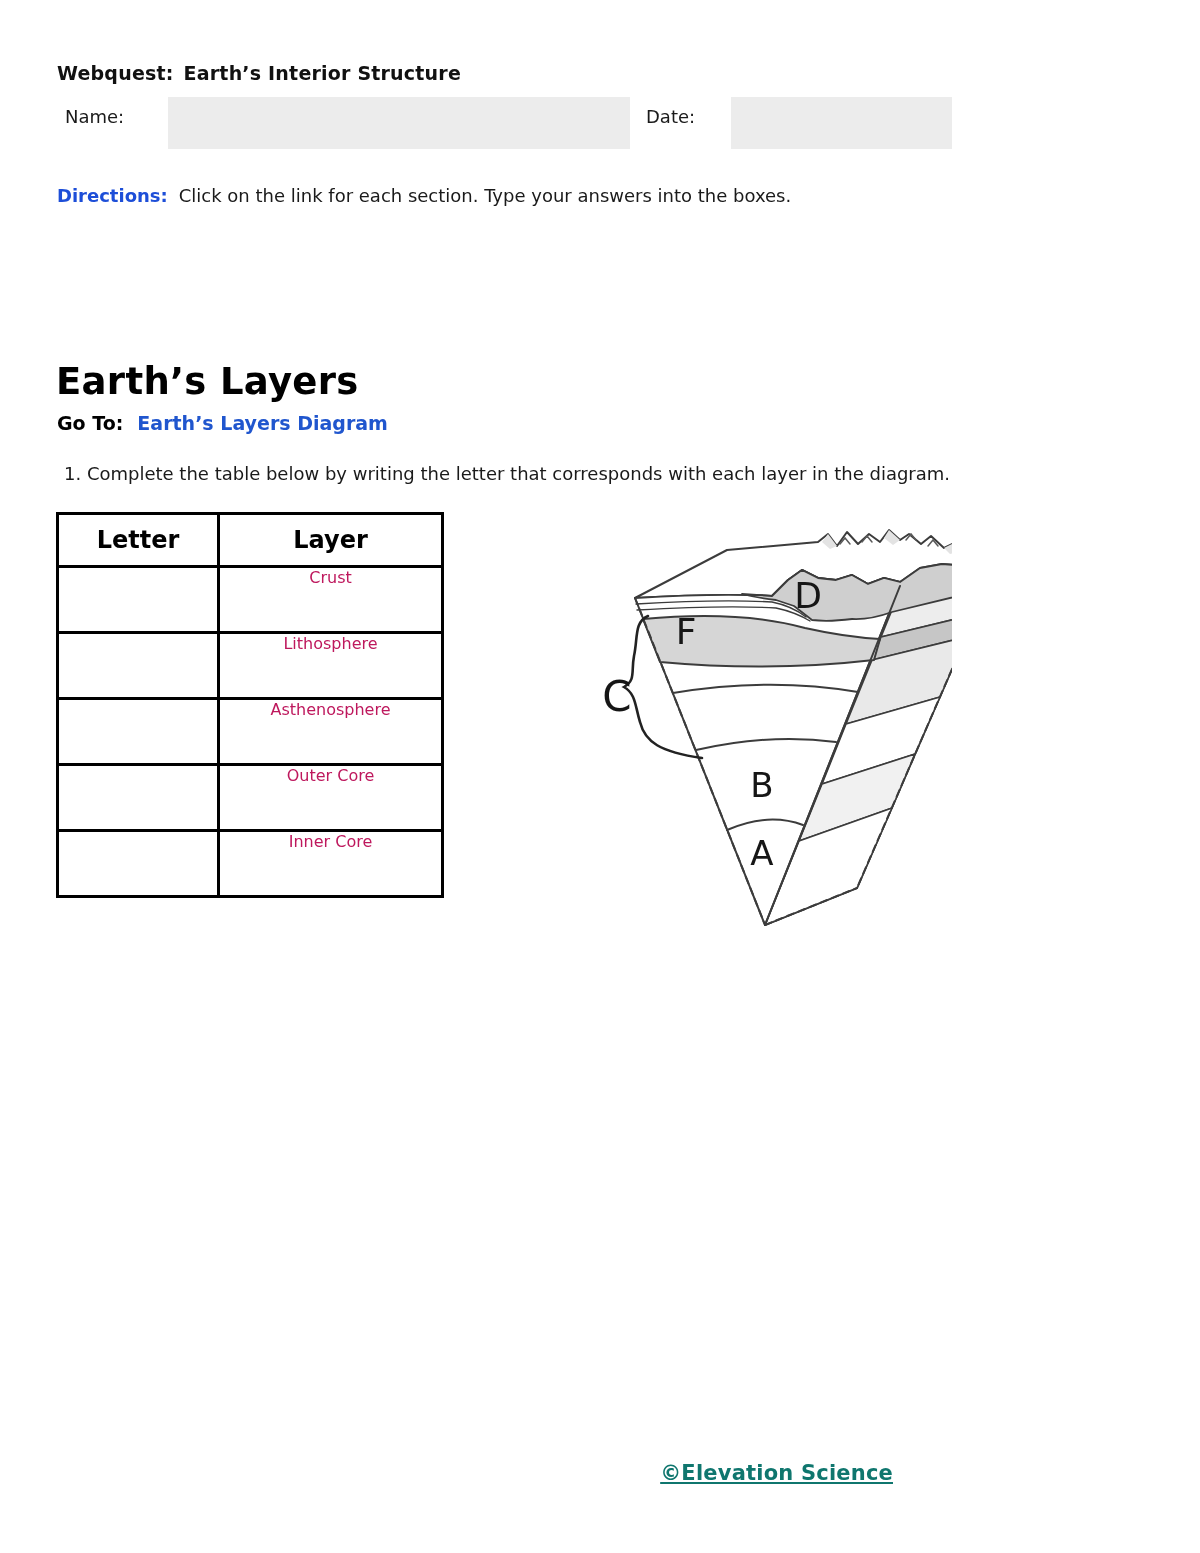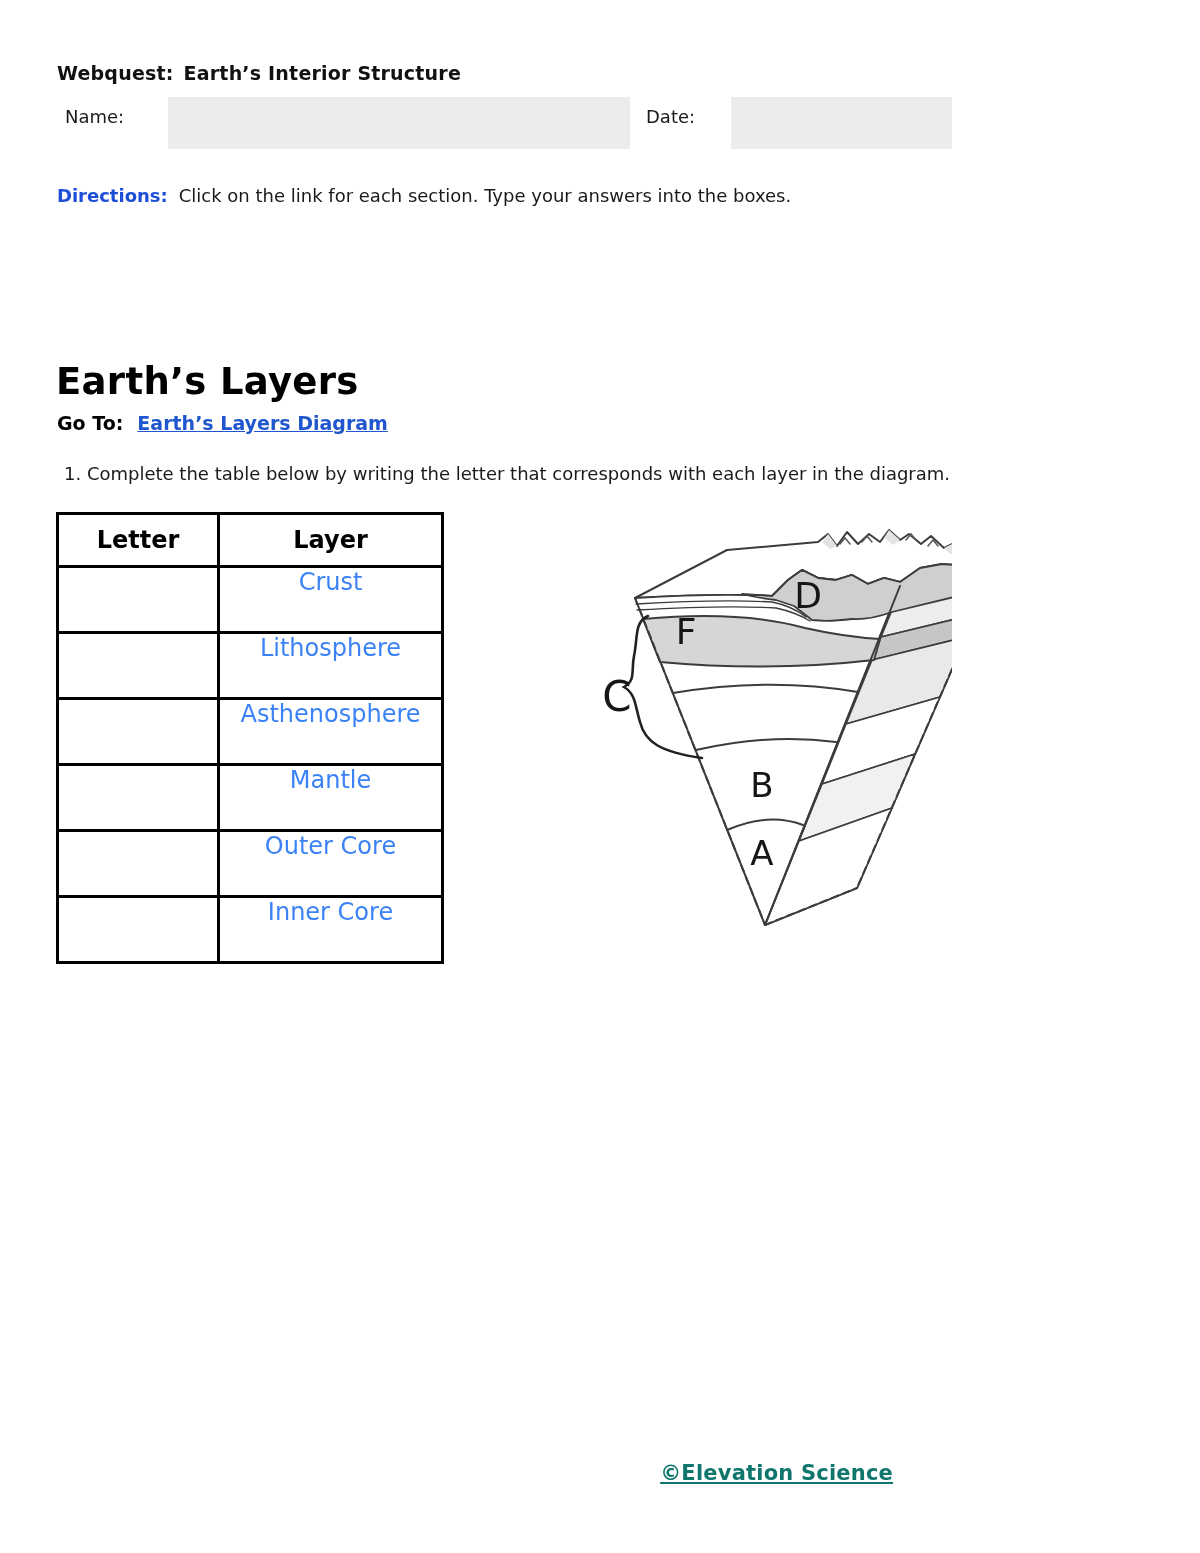--- a/index.html
+++ b/index.html
@@ -24,31 +24,31 @@
   .date-box{left:731px;top:97px;width:234px;height:52px;}
   
   .para{font-size:18px;line-height:29px;color:#1a1a1a;}
   .para .lbl{font-weight:bold;color:#1d4ed8;margin-right:11px;}
   .directions{left:57px;top:181px;width:1110px;}
   .note{left:57px;top:242px;width:1095px;}
   
   .big-heading{left:56px;top:360px;font-size:37px;font-weight:bold;letter-spacing:.3px;color:#000;}
   .goto-line{left:57px;top:412px;font-size:19px;}
   .goto-line .lbl{font-weight:bold;color:#000;margin-right:14px;}
-  .doc-link{color:#2056ce;font-weight:bold;text-decoration:underline;cursor:pointer;}
+  .doc-link{color:#2056ce;font-weight:bold;cursor:pointer;}
   .question{left:64px;top:463px;font-size:18px;color:#1a1a1a;}
   
   .layers-table{
     position:absolute;left:56px;top:512px;border-collapse:collapse;table-layout:fixed;
   }
   .layers-table th,.layers-table td{border:3px solid #000;padding:0;}
   .layers-table th{
     height:50px;font-size:24px;font-weight:bold;text-align:center;vertical-align:middle;color:#000;
   }
-  .layers-table td{height:63px;font-size:24px;color:#3b82f6;vertical-align:top;}
+  .layers-table td{height:63px;font-size:16px;color:#be185d;vertical-align:top;}
   .letter-cell{width:158px;}
   .layer-cell{width:221px;text-align:center;padding-top:17px;}
   
   .diagram-wrap{left:590px;top:520px;width:470px;height:470px;}
   .diagram-wrap svg{display:block;width:470px;height:470px;}
   .dg-line{fill:none;stroke:#3c3c3c;stroke-width:2;stroke-linecap:round;stroke-linejoin:round;}
   .dg-thin{fill:none;stroke:#3c3c3c;stroke-width:1.4;stroke-linecap:round;}
   .dg-dash{fill:none;stroke:#3c3c3c;stroke-width:2;stroke-dasharray:7 5;stroke-linecap:round;}
   .dg-face{fill:#ffffff;stroke:#3c3c3c;stroke-width:2;stroke-linejoin:round;}
   .dg-stripe{stroke:#3c3c3c;stroke-width:1.6;stroke-linejoin:round;}
@@ -97,24 +97,20 @@
         <td class="letter-cell"></td>
         <td class="layer-cell">Crust</td>
       </tr>
       <tr>
         <td class="letter-cell"></td>
         <td class="layer-cell">Lithosphere</td>
       </tr>
       <tr>
         <td class="letter-cell"></td>
         <td class="layer-cell">Asthenosphere</td>
-      </tr>
-      <tr>
-        <td class="letter-cell"></td>
-        <td class="layer-cell">Mantle</td>
       </tr>
       <tr>
         <td class="letter-cell"></td>
         <td class="layer-cell">Outer Core</td>
       </tr>
       <tr>
         <td class="letter-cell"></td>
         <td class="layer-cell">Inner Core</td>
       </tr>
     </tbody>

